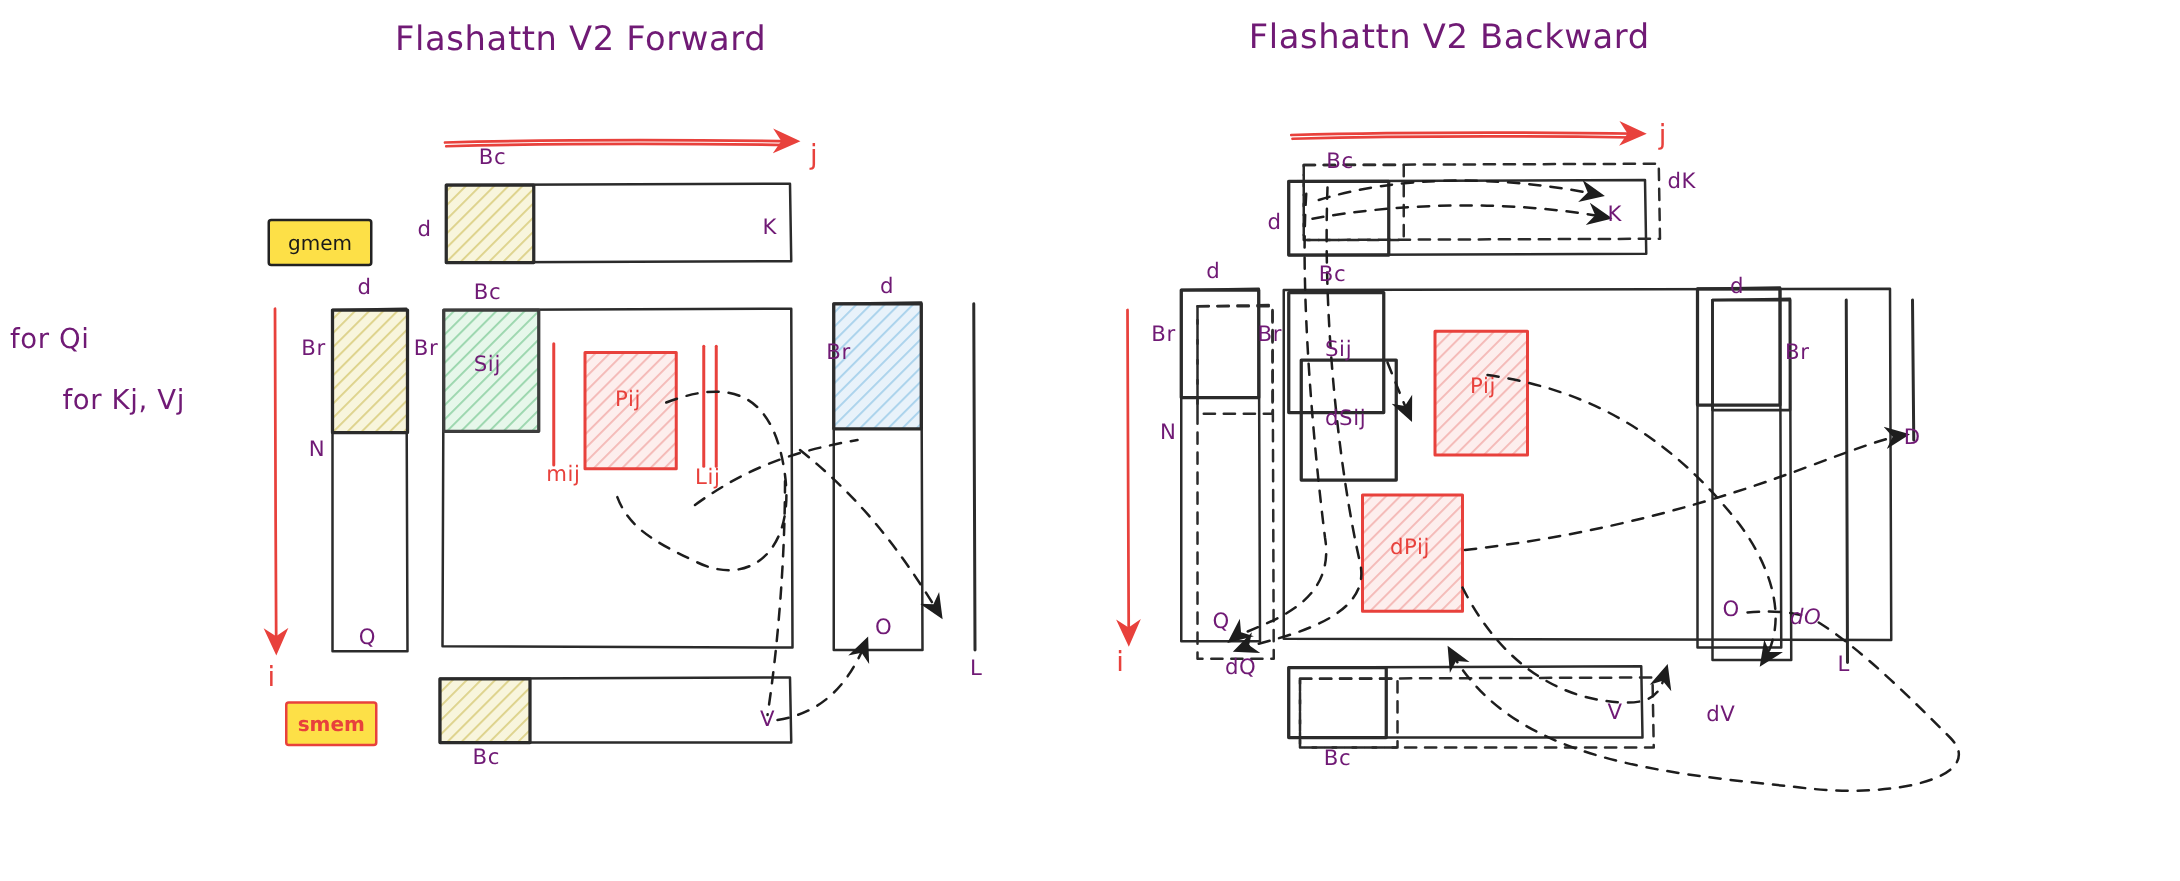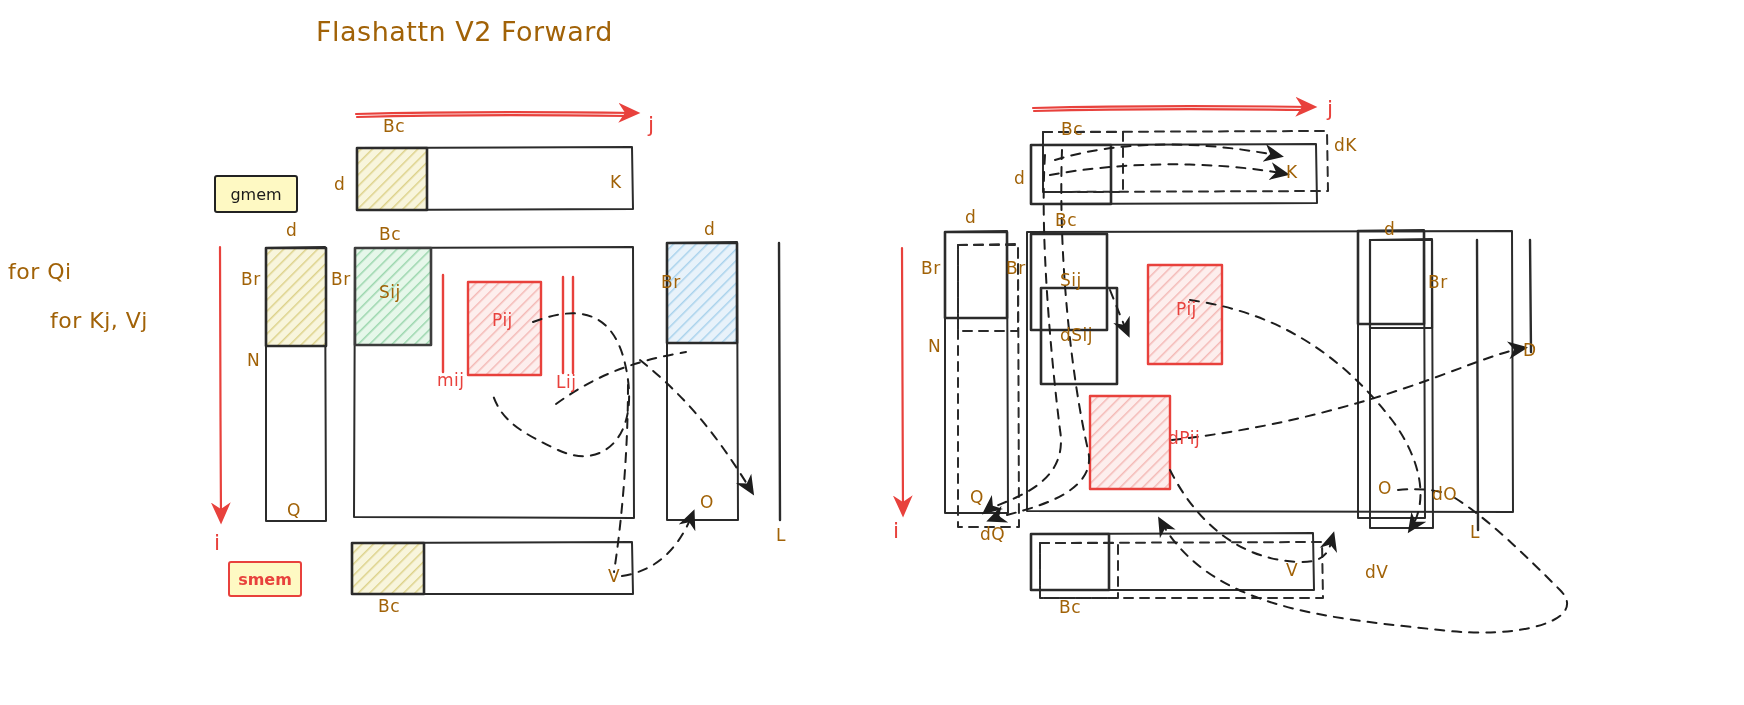--- a/index.html
+++ b/index.html
@@ -1,28 +1,28 @@
 <!DOCTYPE html>
 <html><head>
 <meta charset="utf-8">
 <style>
   html,body{margin:0;padding:0;background:#fff;}
   body{width:1744px;height:705px;position:relative;overflow:hidden;
        font-family:"DejaVu Sans",sans-serif;color:#1a1a1a;}
   .root{position:absolute;inset:0;}
   svg.canvas{position:absolute;left:0;top:0;width:1744px;height:705px;}
   .lbl{position:absolute;white-space:nowrap;font-family:"DejaVu Sans",sans-serif;
-       color:#a16207;letter-spacing:.5px;}
+       color:#701a75;letter-spacing:.5px;}
   .title{font-size:27px;}
   .big{font-size:22px;}
   .med{font-size:17px;}
   .red{color:#e8413c;}
   .boxlabel{position:absolute;border:2px solid #222;border-radius:3px;
             display:flex;align-items:center;justify-content:center;
-            font-size:16px;background:#fef9c3;}
+            font-size:16px;background:#fde047;}
   .boxlabel.redbox{border-color:#e8413c;color:#e8413c;}
 </style>
 </head>
 <body>
 
 <div class="root">
 
 <svg class="canvas" viewBox="0 0 1744 705">
   <defs>
     <pattern id="hatchY" width="8" height="8" patternTransform="rotate(45)" patternUnits="userSpaceOnUse">
@@ -191,46 +191,47 @@
 <div class="lbl med red" style="left:556px;top:372px;">Lij</div>
 
 <div class="lbl med" style="left:704px;top:219px;">d</div>
 <div class="lbl med" style="left:661px;top:272px;">Br</div>
 <div class="lbl med" style="left:700px;top:492px;">O</div>
 <div class="lbl med" style="left:776px;top:525px;">L</div>
 
 <div class="lbl med" style="left:608px;top:566px;">V</div>
 <div class="lbl med" style="left:378px;top:596px;">Bc</div>
 
+<div class="lbl title" style="left:999px;top:14px;">Flashattn V2 Backward</div>
 
 <div class="lbl big red" style="left:1327px;top:96px;">j</div>
 <div class="lbl big red" style="left:893px;top:518px;">i</div>
 
 <div class="lbl med" style="left:1061px;top:119px;">Bc</div>
 <div class="lbl med" style="left:1014px;top:168px;">d</div>
 <div class="lbl med" style="left:1286px;top:162px;">K</div>
 <div class="lbl med" style="left:1334px;top:135px;">dK</div>
 
 <div class="lbl med" style="left:965px;top:207px;">d</div>
 <div class="lbl med" style="left:921px;top:258px;">Br</div>
 <div class="lbl med" style="left:928px;top:336px;">N</div>
 <div class="lbl med" style="left:970px;top:487px;">Q</div>
 <div class="lbl med" style="left:980px;top:524px;">dQ</div>
 
 <div class="lbl med" style="left:1055px;top:210px;">Bc</div>
 <div class="lbl med" style="left:1006px;top:258px;">Br</div>
 <div class="lbl med" style="left:1060px;top:270px;">Sij</div>
 <div class="lbl med" style="left:1060px;top:325px;">dSij</div>
 <div class="lbl med red" style="left:1176px;top:299px;">Pij</div>
-<div class="lbl med red" style="left:1168px;top:428px;">dPij</div>
+<div class="lbl med red" style="left:1112px;top:428px;">dPij</div>
 
 <div class="lbl med" style="left:1384px;top:219px;">d</div>
 <div class="lbl med" style="left:1428px;top:272px;">Br</div>
 <div class="lbl med" style="left:1378px;top:478px;">O</div>
-<div class="lbl med" style="left:1432px;top:484px;">dO</div>
+<div class="lbl med" style="left:1432px;top:484px;font-style:italic;">dO</div>
 <div class="lbl med" style="left:1470px;top:522px;">L</div>
 <div class="lbl med" style="left:1523px;top:340px;">D</div>
 
 <div class="lbl med" style="left:1286px;top:560px;">V</div>
 <div class="lbl med" style="left:1326px;top:562px;margin-left:39px;">dV</div>
 <div class="lbl med" style="left:1059px;top:597px;">Bc</div>
 
 </div>
 
 </body></html>

